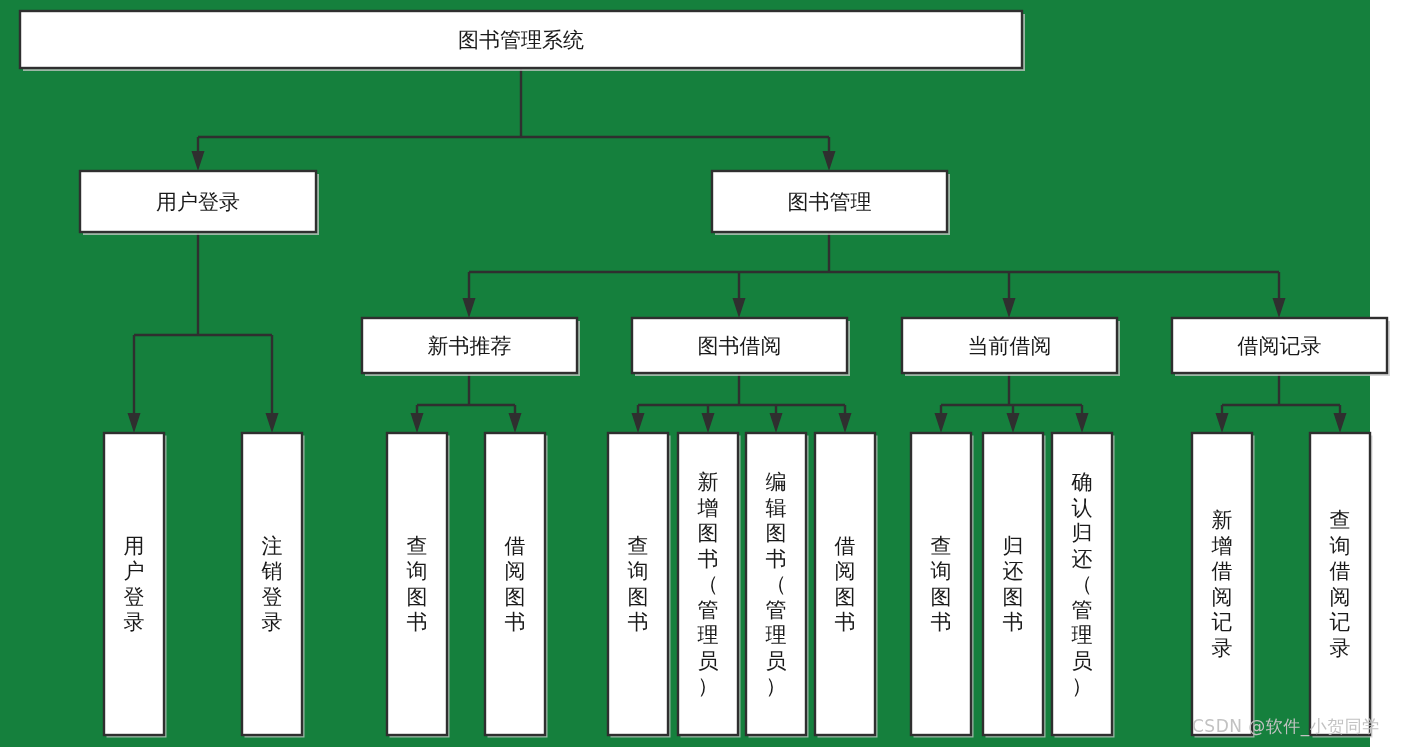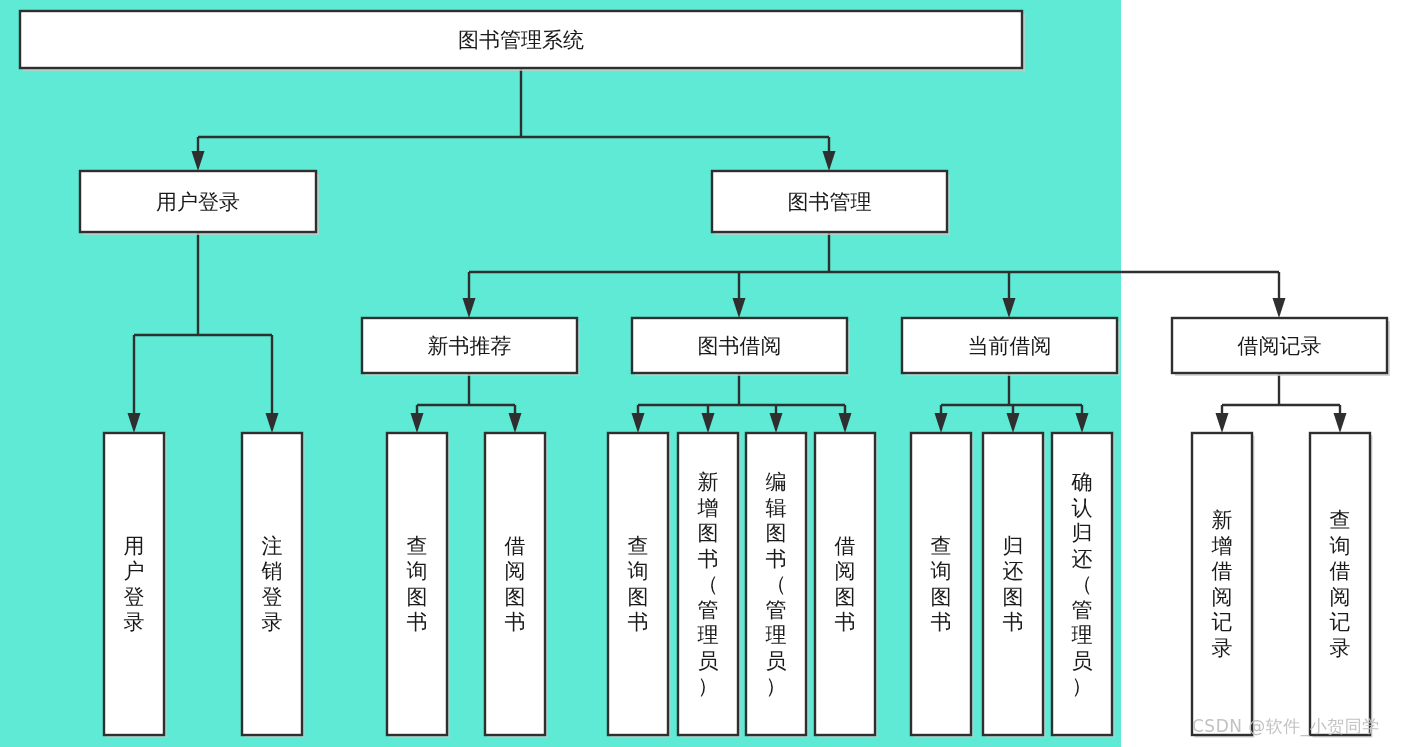--- a/index.html
+++ b/index.html
@@ -9,23 +9,23 @@
   }
   body {
     width: 1405px;
     height: 747px;
     font-family: "DejaVu Sans", "Liberation Sans", sans-serif;
     overflow: hidden;
     position: relative;
   }
   #diagram-root {
     position: relative;
-    width: 1121px;
+    width: 1370px;
     height: 747px;
-    background: #5eead4;
+    background: #15803d;
   }
   svg#tree-svg {
     position: absolute;
     left: 0;
     top: 0;
     width: 1405px;
     height: 747px;
     display: block;
   }
   .node-box {

